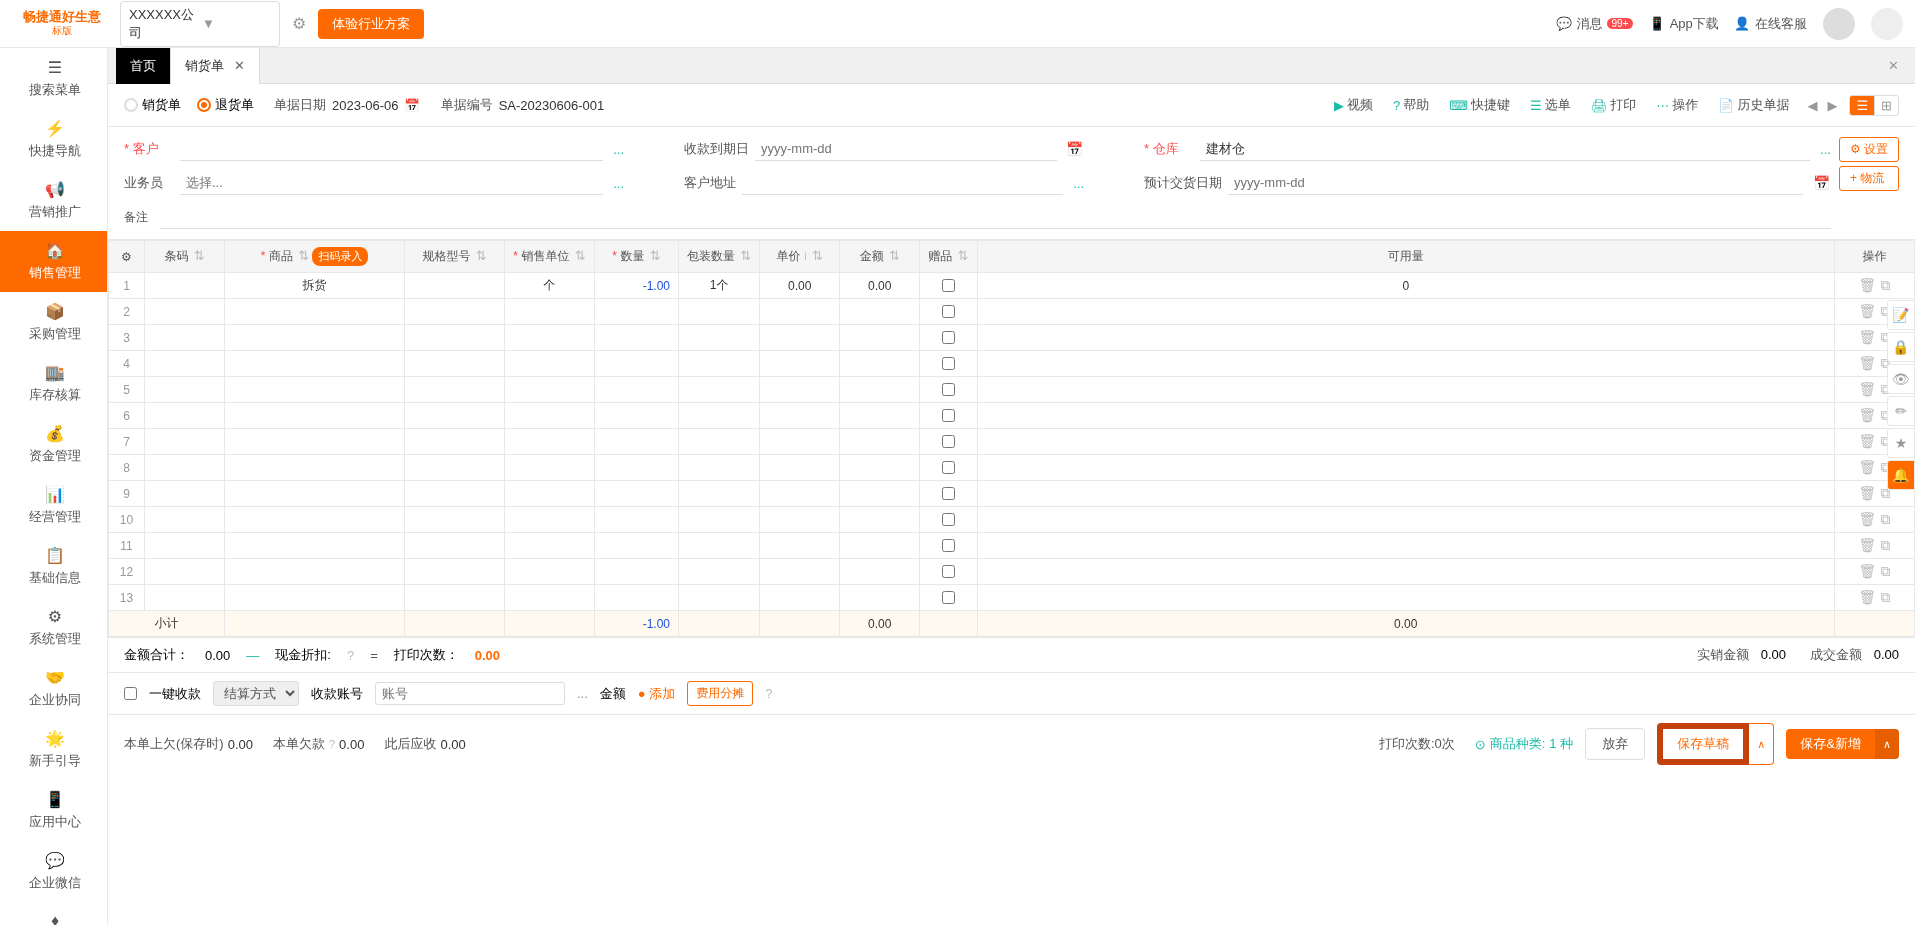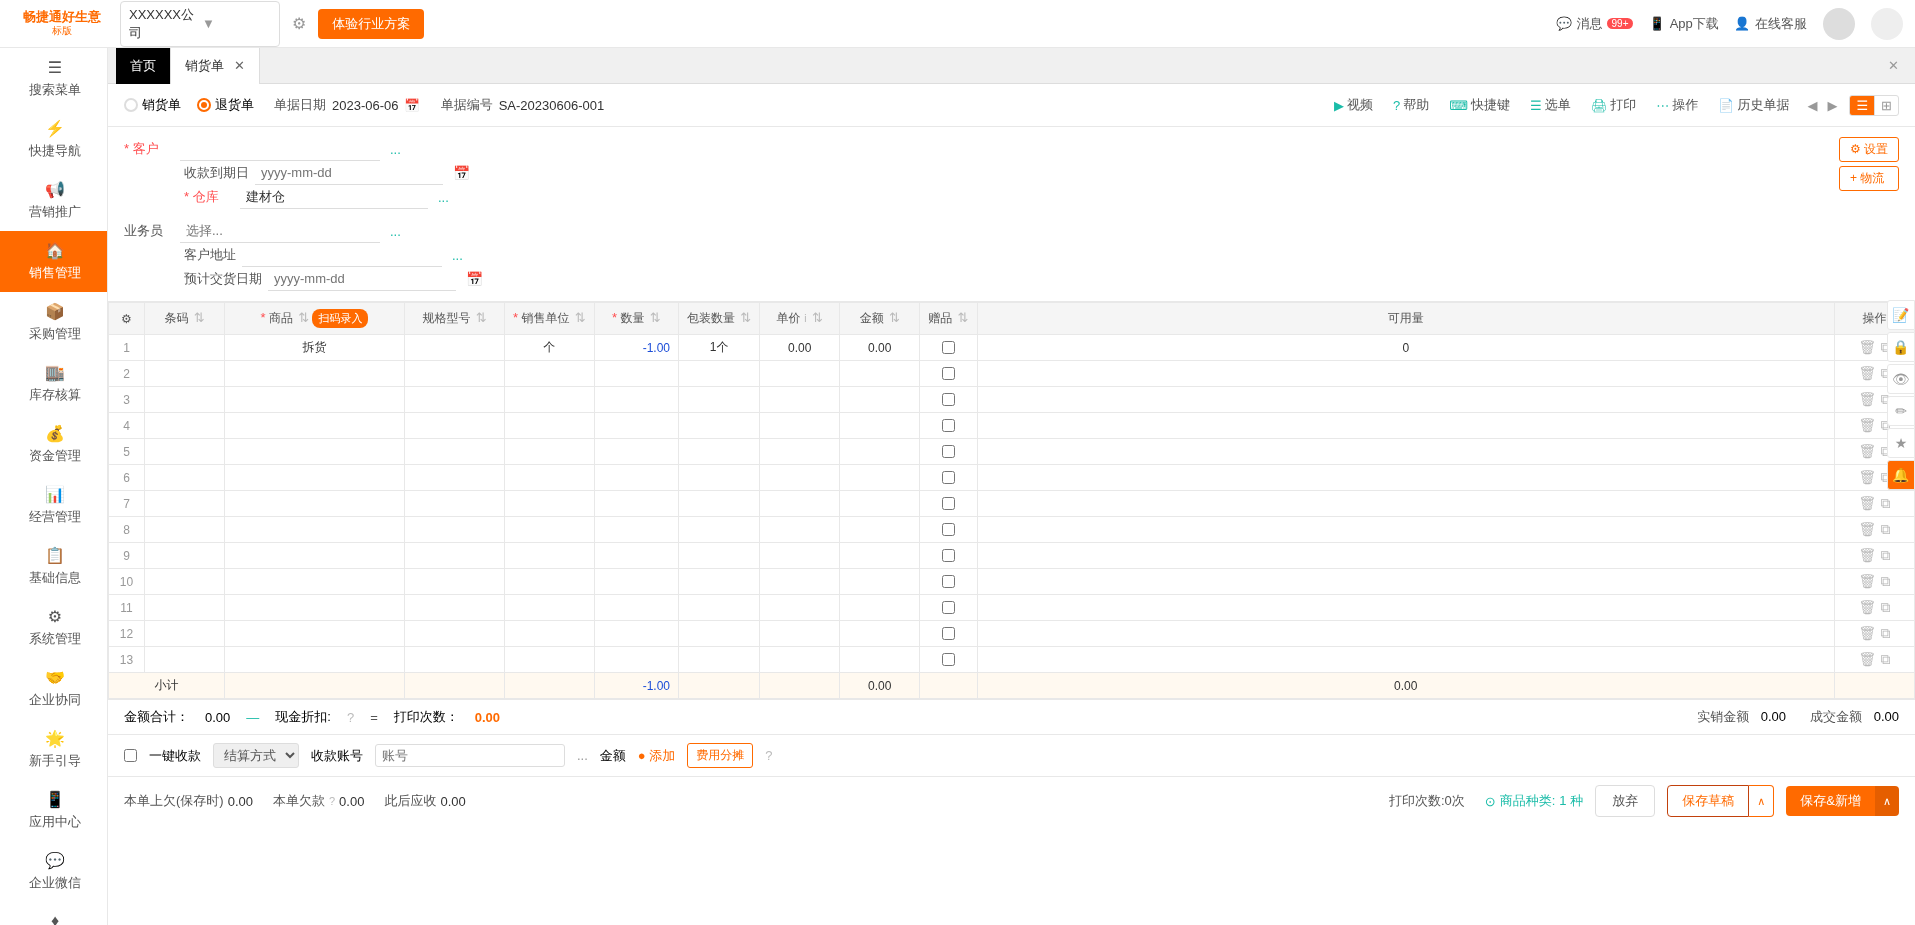--- a/index.html
+++ b/index.html
@@ -85,21 +85,21 @@
     .toolbar-btn {
       display: flex; align-items: center; gap: 3px; cursor: pointer; color: #555; font-size: 12px;
       padding: 2px 6px; border-radius: 3px;
     }
     .nav-arrows { display: flex; gap: 2px; }
     .nav-arrow { color: #999; cursor: pointer; padding: 2px 4px; }
     .view-toggle { display: flex; border: 1px solid #ddd; border-radius: 3px; overflow: hidden; }
     .view-btn { padding: 2px 6px; cursor: pointer; color: #999; border-right: 1px solid #ddd; }
     .view-btn:last-child { border-right: none; }
     .view-btn.active { background: #ff6a00; color: #fff; }
-    .form-row { display: flex; align-items: flex-start; gap: 0; flex-direction: column; }
+    .form-row { display: flex; align-items: center; gap: 0; }
     .form-field {
       display: flex; align-items: center; flex: 1; gap: 6px;
     }
     .field-label { color: #555; white-space: nowrap; min-width: 50px; }
     .field-input {
       flex: 1; border: none; border-bottom: 1px solid #ddd; padding: 4px 6px;
       color: #333; background: transparent; outline: none; cursor: pointer;
     }
     .field-dots { color: #1ABCA8; cursor: pointer; margin-left: 4px; }
     .cal-btn { color: #1ABCA8; cursor: pointer; margin-left: 4px; font-size: 14px; }
@@ -166,21 +166,21 @@
     .footer-stat { display: flex; align-items: center; gap: 4px; color: #555; }
     .footer-stat-val { color: #333; font-weight: 500; }
     .footer-actions { display: flex; align-items: center; gap: 12px; }
     .print-info { color: #555; margin-right: 8px; }
     .product-kind { display: flex; align-items: center; gap: 4px; color: #1ABCA8; cursor: pointer; }
     .discard-btn {
       border: 1px solid #ddd; background: #fff; color: #555;
       padding: 6px 16px; border-radius: 4px; cursor: pointer; font-size: 13px;
     }
     .save-draft-btn {
-      border: 1px solid #c2410c; background: #fff; color: #ff6a00;
+      border: 6px solid #c2410c; background: #fff; color: #ff6a00;
       padding: 6px 14px; border-radius: 4px 0 0 4px; cursor: pointer; font-size: 13px;
     }
     .save-draft-arrow {
       border: 1px solid #ff6a00; border-left: none; background: #fff; color: #ff6a00;
       padding: 6px 8px; border-radius: 0 4px 4px 0; cursor: pointer; font-size: 11px;
     }
     .save-new-btn {
       background: #ff6a00; color: #fff; border: none;
       padding: 6px 14px; border-radius: 4px 0 0 4px; cursor: pointer; font-size: 13px;
     }
@@ -405,20 +405,26 @@
             </div>
             <div class="form-field" style="flex:2; max-width:400px; margin-left:60px;">
               <span class="field-label">客户地址</span>
               <input class="field-input" type="text" style="min-width: 200px;">
               <span class="field-dots">...</span>
             </div>
             <div class="form-field" style="flex:2; margin-left:60px;">
               <span class="field-label">预计交货日期</span>
               <input class="field-input" type="text" placeholder="yyyy-mm-dd" style="min-width: 160px;">
               <span class="cal-btn">📅</span>
+            </div>
+          </div>
+          <div class="form-row">
+            <div class="form-field" style="flex:1;">
+              <span class="備注-label">备注</span>
+              <input class="field-input" type="text" style="min-width: 600px;">
             </div>
           </div>
         </div>
 
         <div style="display:flex; flex-direction:column; gap:4px; margin-left:8px; align-self:flex-start;">
           <button class="action-btn">⚙ 设置</button>
           <button class="action-btn">+ 物流</button>
         </div>
       </div>
 

